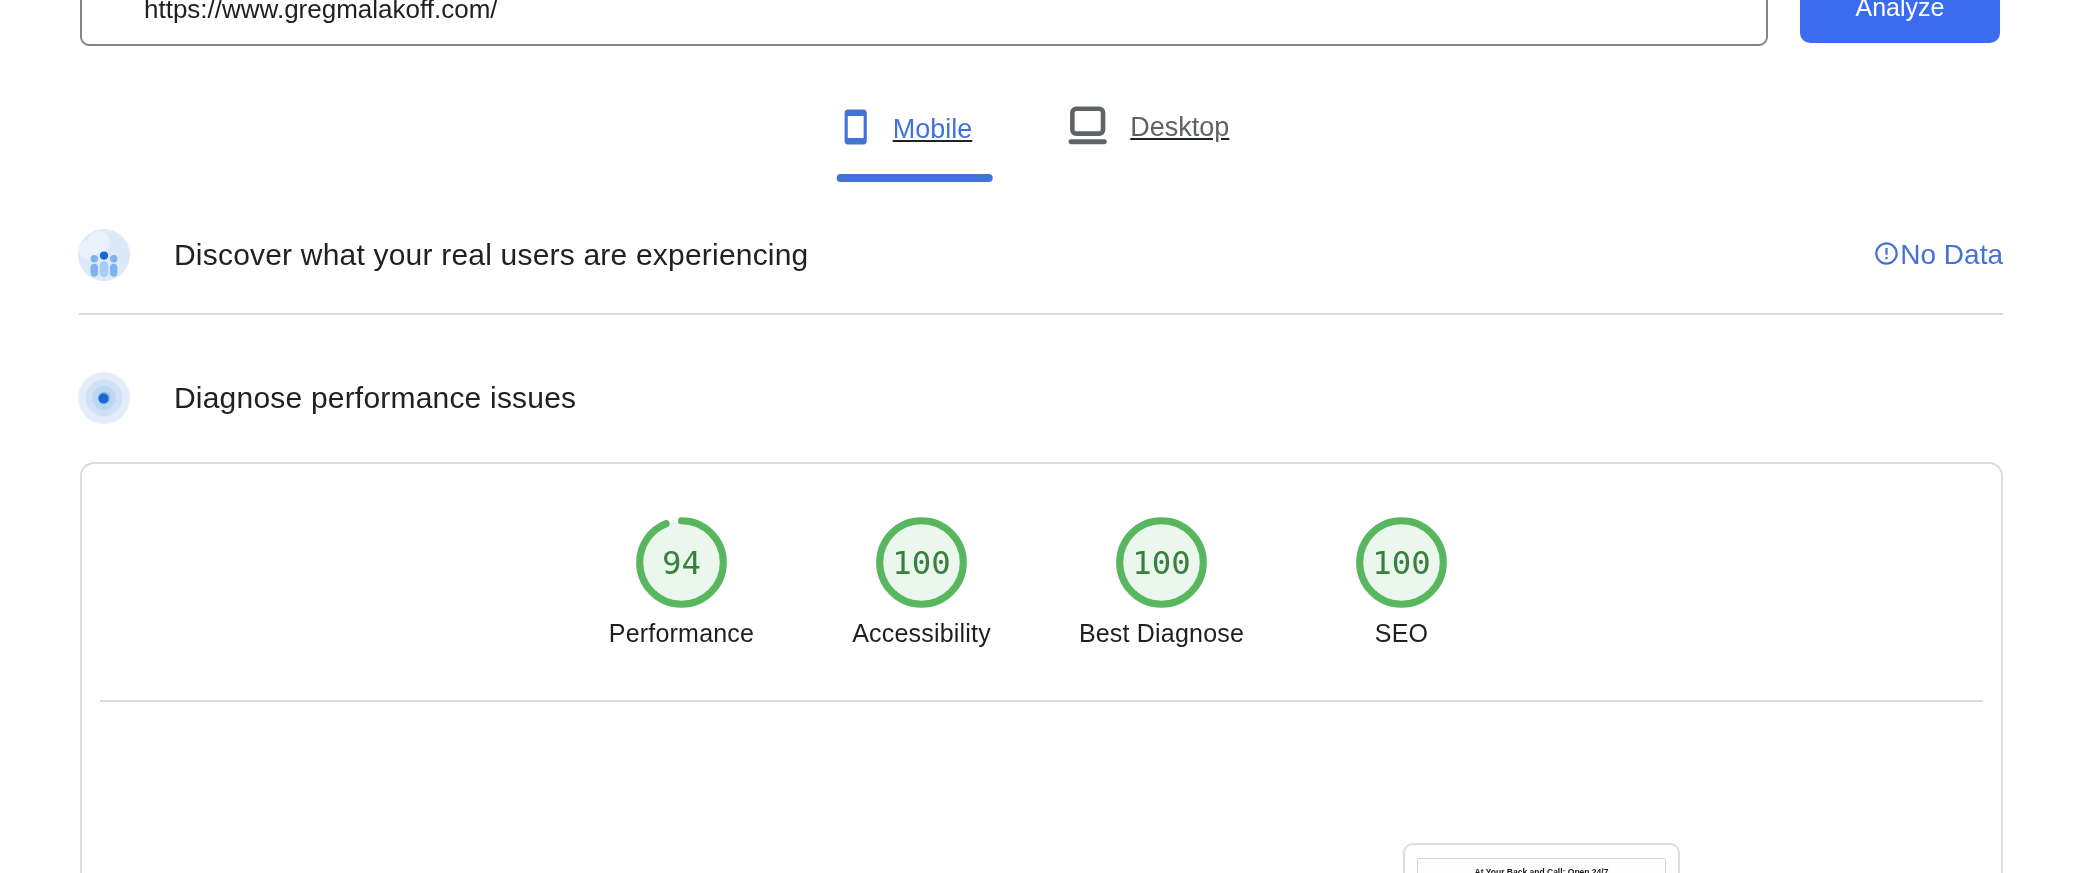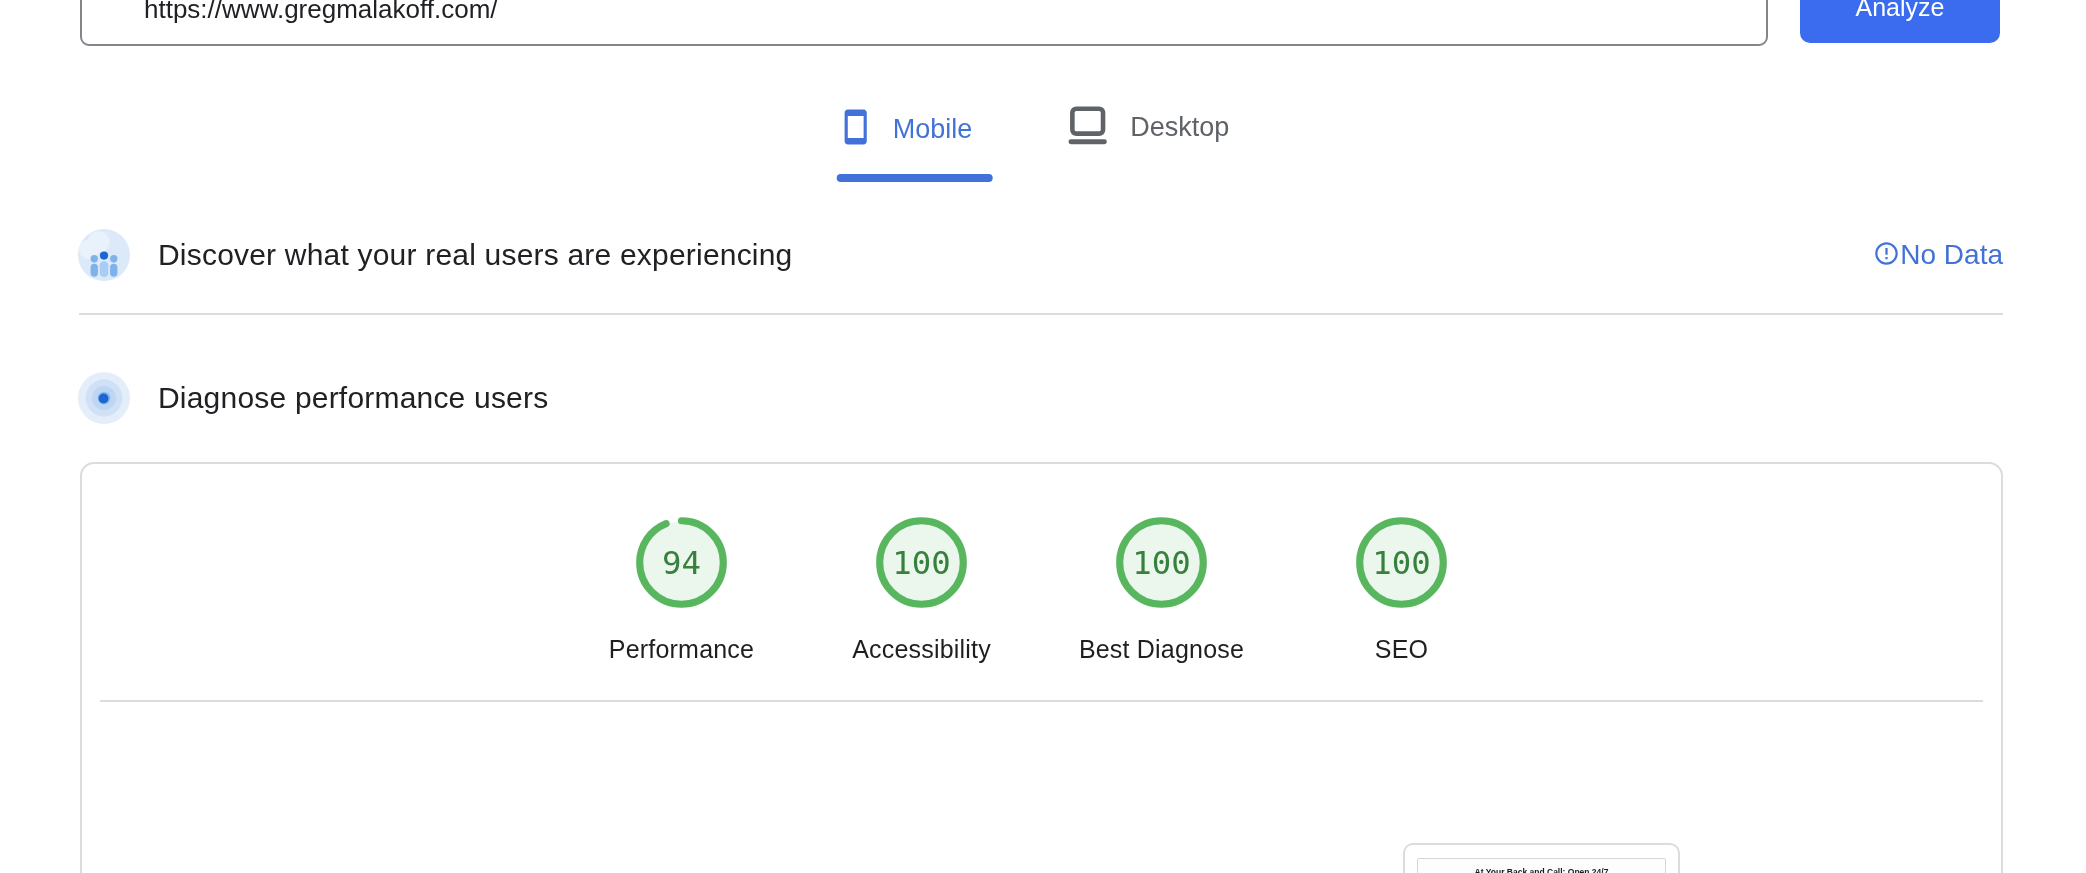--- a/index.html
+++ b/index.html
@@ -58,20 +58,21 @@
     display:flex;
     gap:70px;
     align-items:flex-start;
   }
   .tab{
     position:relative;
     display:flex; align-items:center;
     gap:18px;
     padding:0 20px 26px 0;
     cursor:pointer;
+    text-decoration:underline;
   }
   .tab-label{ font-size:27px; font-weight:500; }
   .tab.active .tab-label{ color:var(--accent-blue); }
   .tab.inactive .tab-label{ color:var(--gray-text);text-align:right; }
   .tab-underline{
     position:absolute;
     left:0; right:0; bottom:0;
     height:8px;
     border-radius:4px;
     background:var(--accent-blue);
@@ -79,21 +80,21 @@
   
   .section-row{
     position:absolute;
     left:78px; width:1925px;
     display:flex; align-items:center;
   }
   .row-discover{ top:228px; height:54px; }
   .row-diagnose{ top:371px; height:54px; }
   .section-icon{ width:52px; height:52px; flex:0 0 auto; }
   .section-title{
-    margin-left:28px;
+    margin-left:44px;
     font-size:30px;
     font-weight:400;
     color:var(--text-dark);
     letter-spacing:.2px;
   }
   .row-spacer{ flex:1; }
   .no-data{
     display:flex; align-items:center; 
   }
   .no-data-label{
@@ -125,21 +126,21 @@
     display:flex; flex-direction:column; align-items:center;
     cursor:pointer;
   }
   .gauge-svg{ width:95px; height:95px; display:block; }
   .gauge-num{
     font-family:"DejaVu Sans Mono", monospace;
     font-size:34px;
     fill:var(--green-text);
   }
   .gauge-label{
-    margin-top:25px;
+    margin-top:9px;
     font-size:25px;
     color:#1f1f1f;
     letter-spacing:.2px;
   }
   .divider-2{
     position:absolute;
     left:18px; right:18px; top:236px;
     border-top:2px solid var(--divider);
   }
   
@@ -236,21 +237,21 @@
   <span class="section-icon">
     <svg width="52" height="52" viewBox="0 0 48 48">
       <circle cx="24" cy="24" r="24" fill="#e4eefa"></circle>
       <circle cx="24" cy="24" r="17" fill="#d0e1f6"></circle>
       <circle cx="24" cy="24" r="11" fill="#bdd6f3"></circle>
       <path d="M19.9 28.1 A5.8 5.8 0 0 0 28.1 19.9 L37 11 Z" fill="#8ab9ec"></path>
       <circle cx="24" cy="24" r="5.8" fill="#8ab9ec"></circle>
       <circle cx="23.6" cy="24.4" r="4.6" fill="#1b66d2"></circle>
     </svg>
   </span>
-  <h2 class="section-title">Diagnose performance users</h2>
+  <h2 class="section-title">Diagnose performance issues</h2>
 </div>
 
 <div class="diagnose-card">
   <div class="gauges-row">
   <div class="gauge-block">
     <svg class="gauge-svg" viewBox="0 0 100 100">
       <circle cx="50" cy="50" r="43" fill="var(--green-fill)"></circle>
       <circle class="arc" cx="50" cy="50" r="44" fill="none" stroke="var(--green-ring)" stroke-width="7.5" pathLength="100" stroke-linecap="round" transform="rotate(-90 50 50)" stroke-dasharray="94 6"></circle>
       <text class="gauge-num" x="50" y="50" dy="12" text-anchor="middle">94</text>
     </svg>

